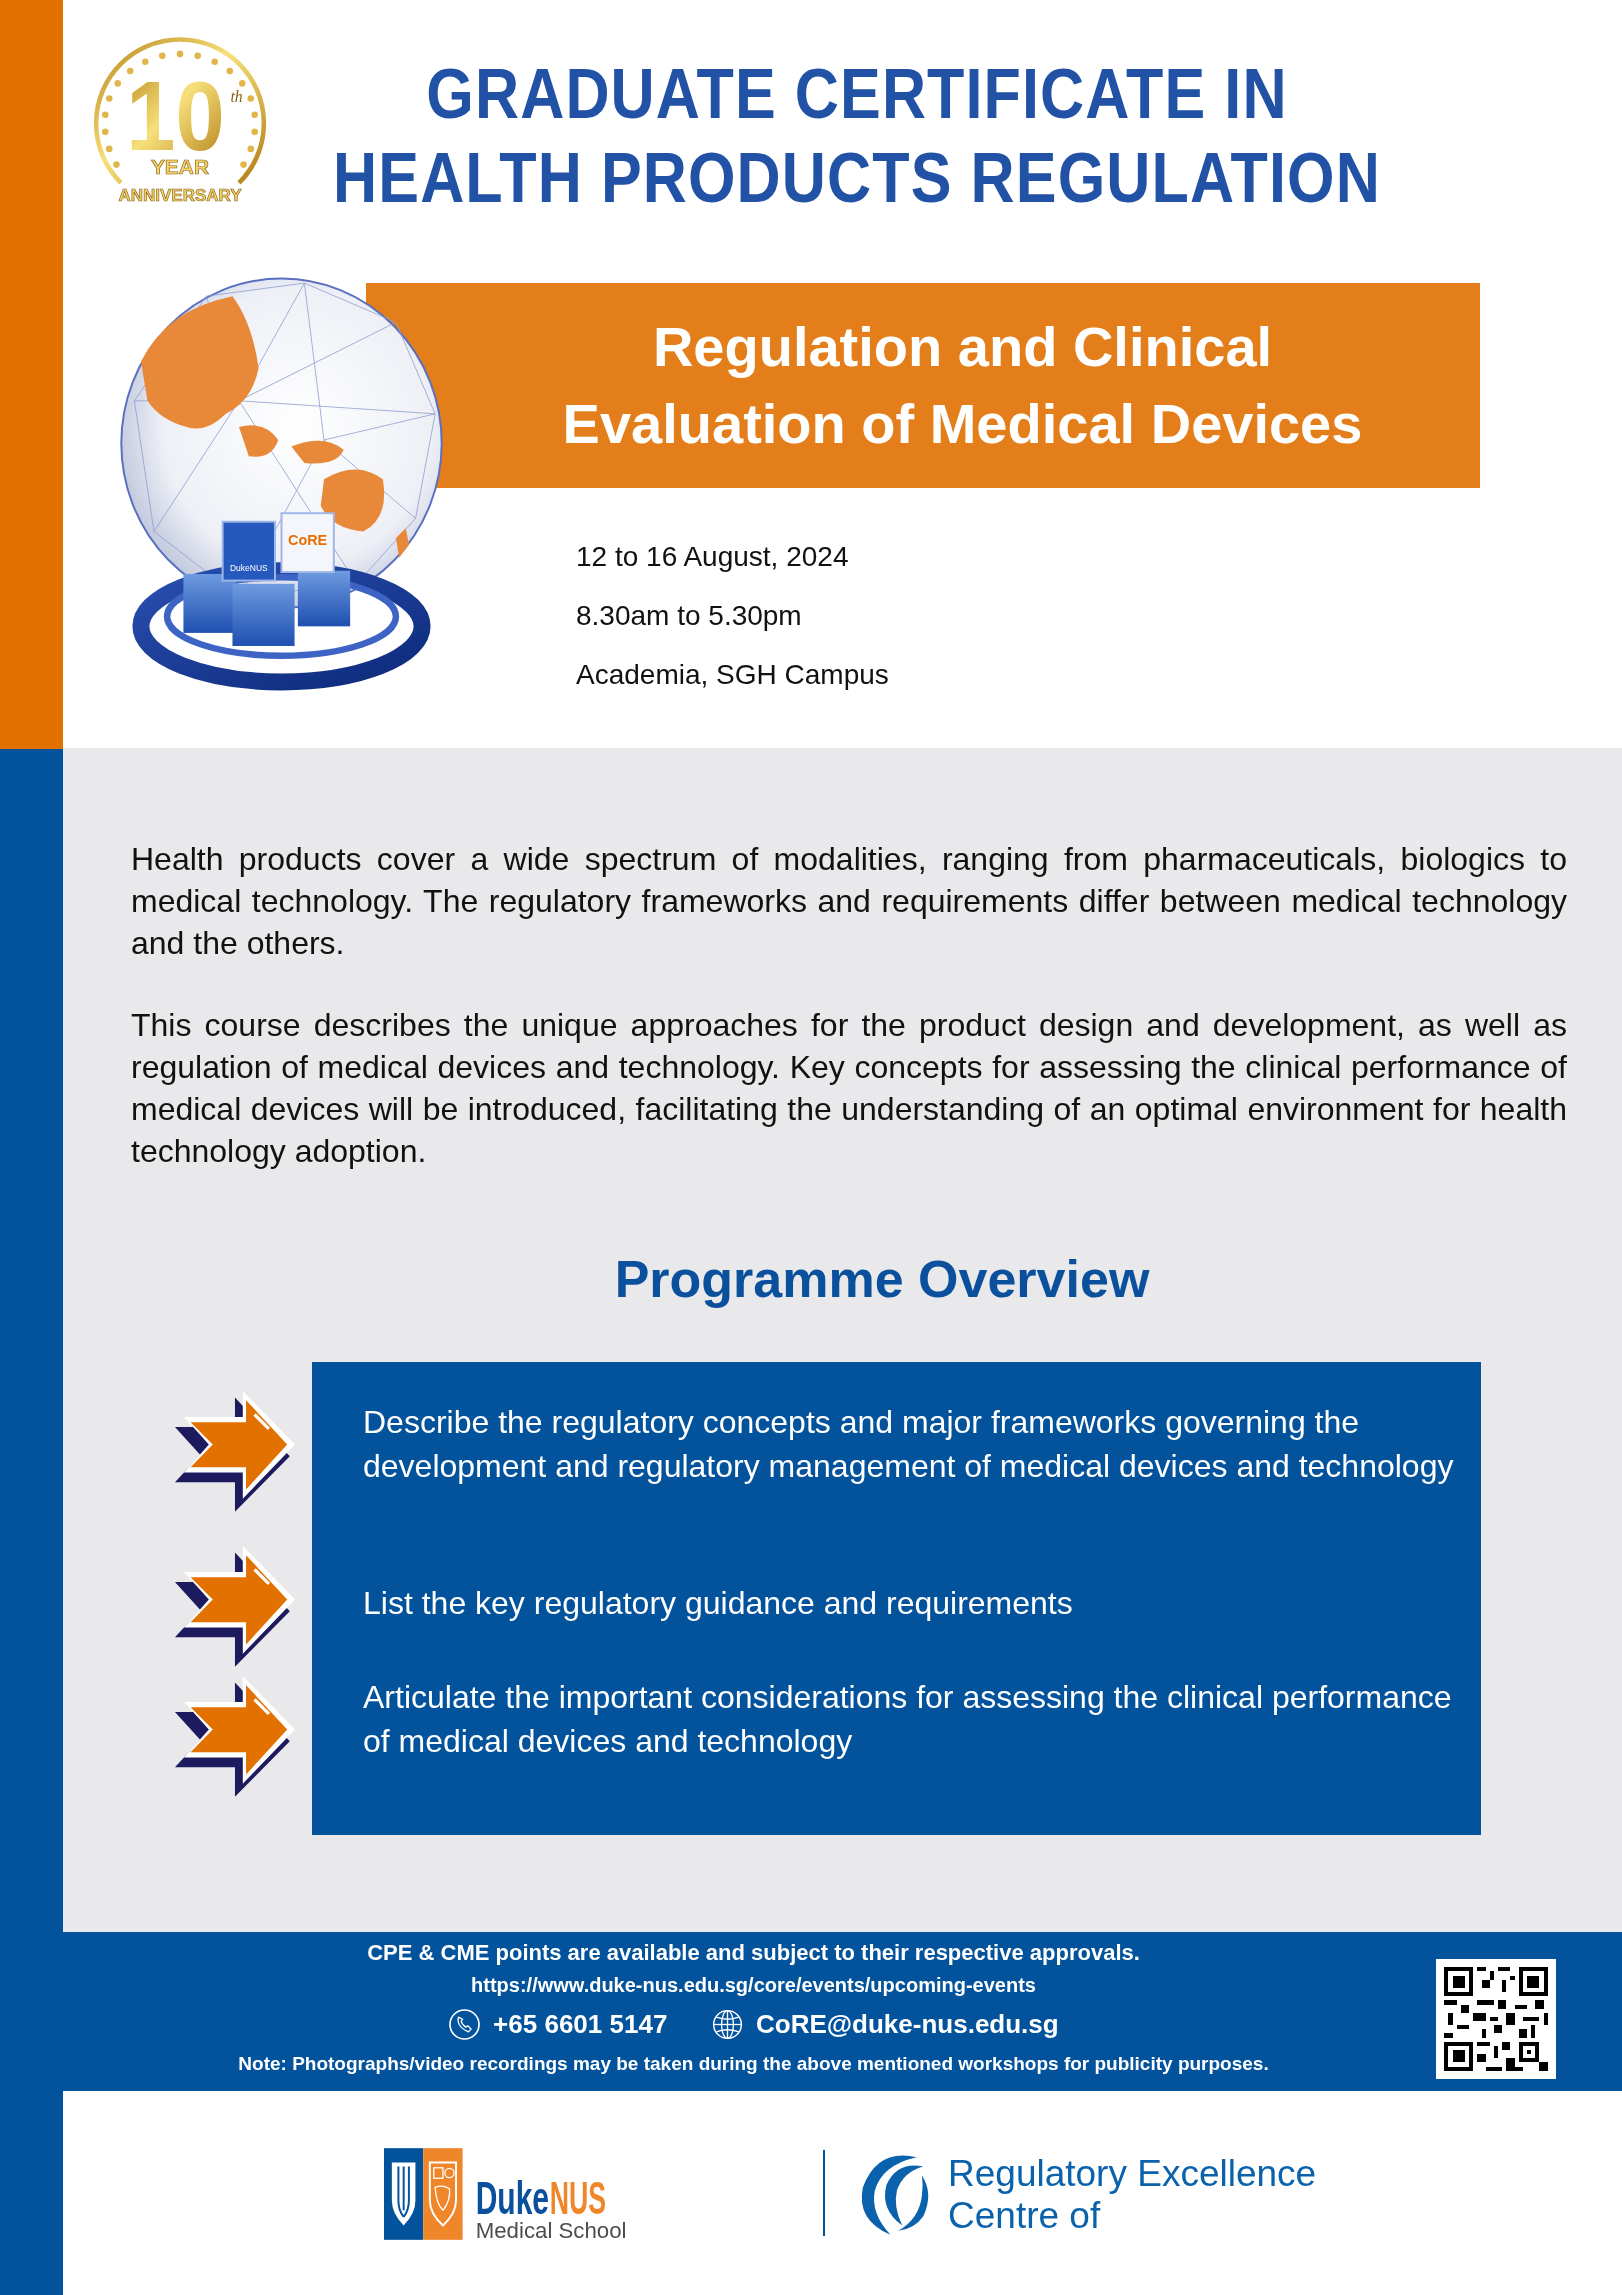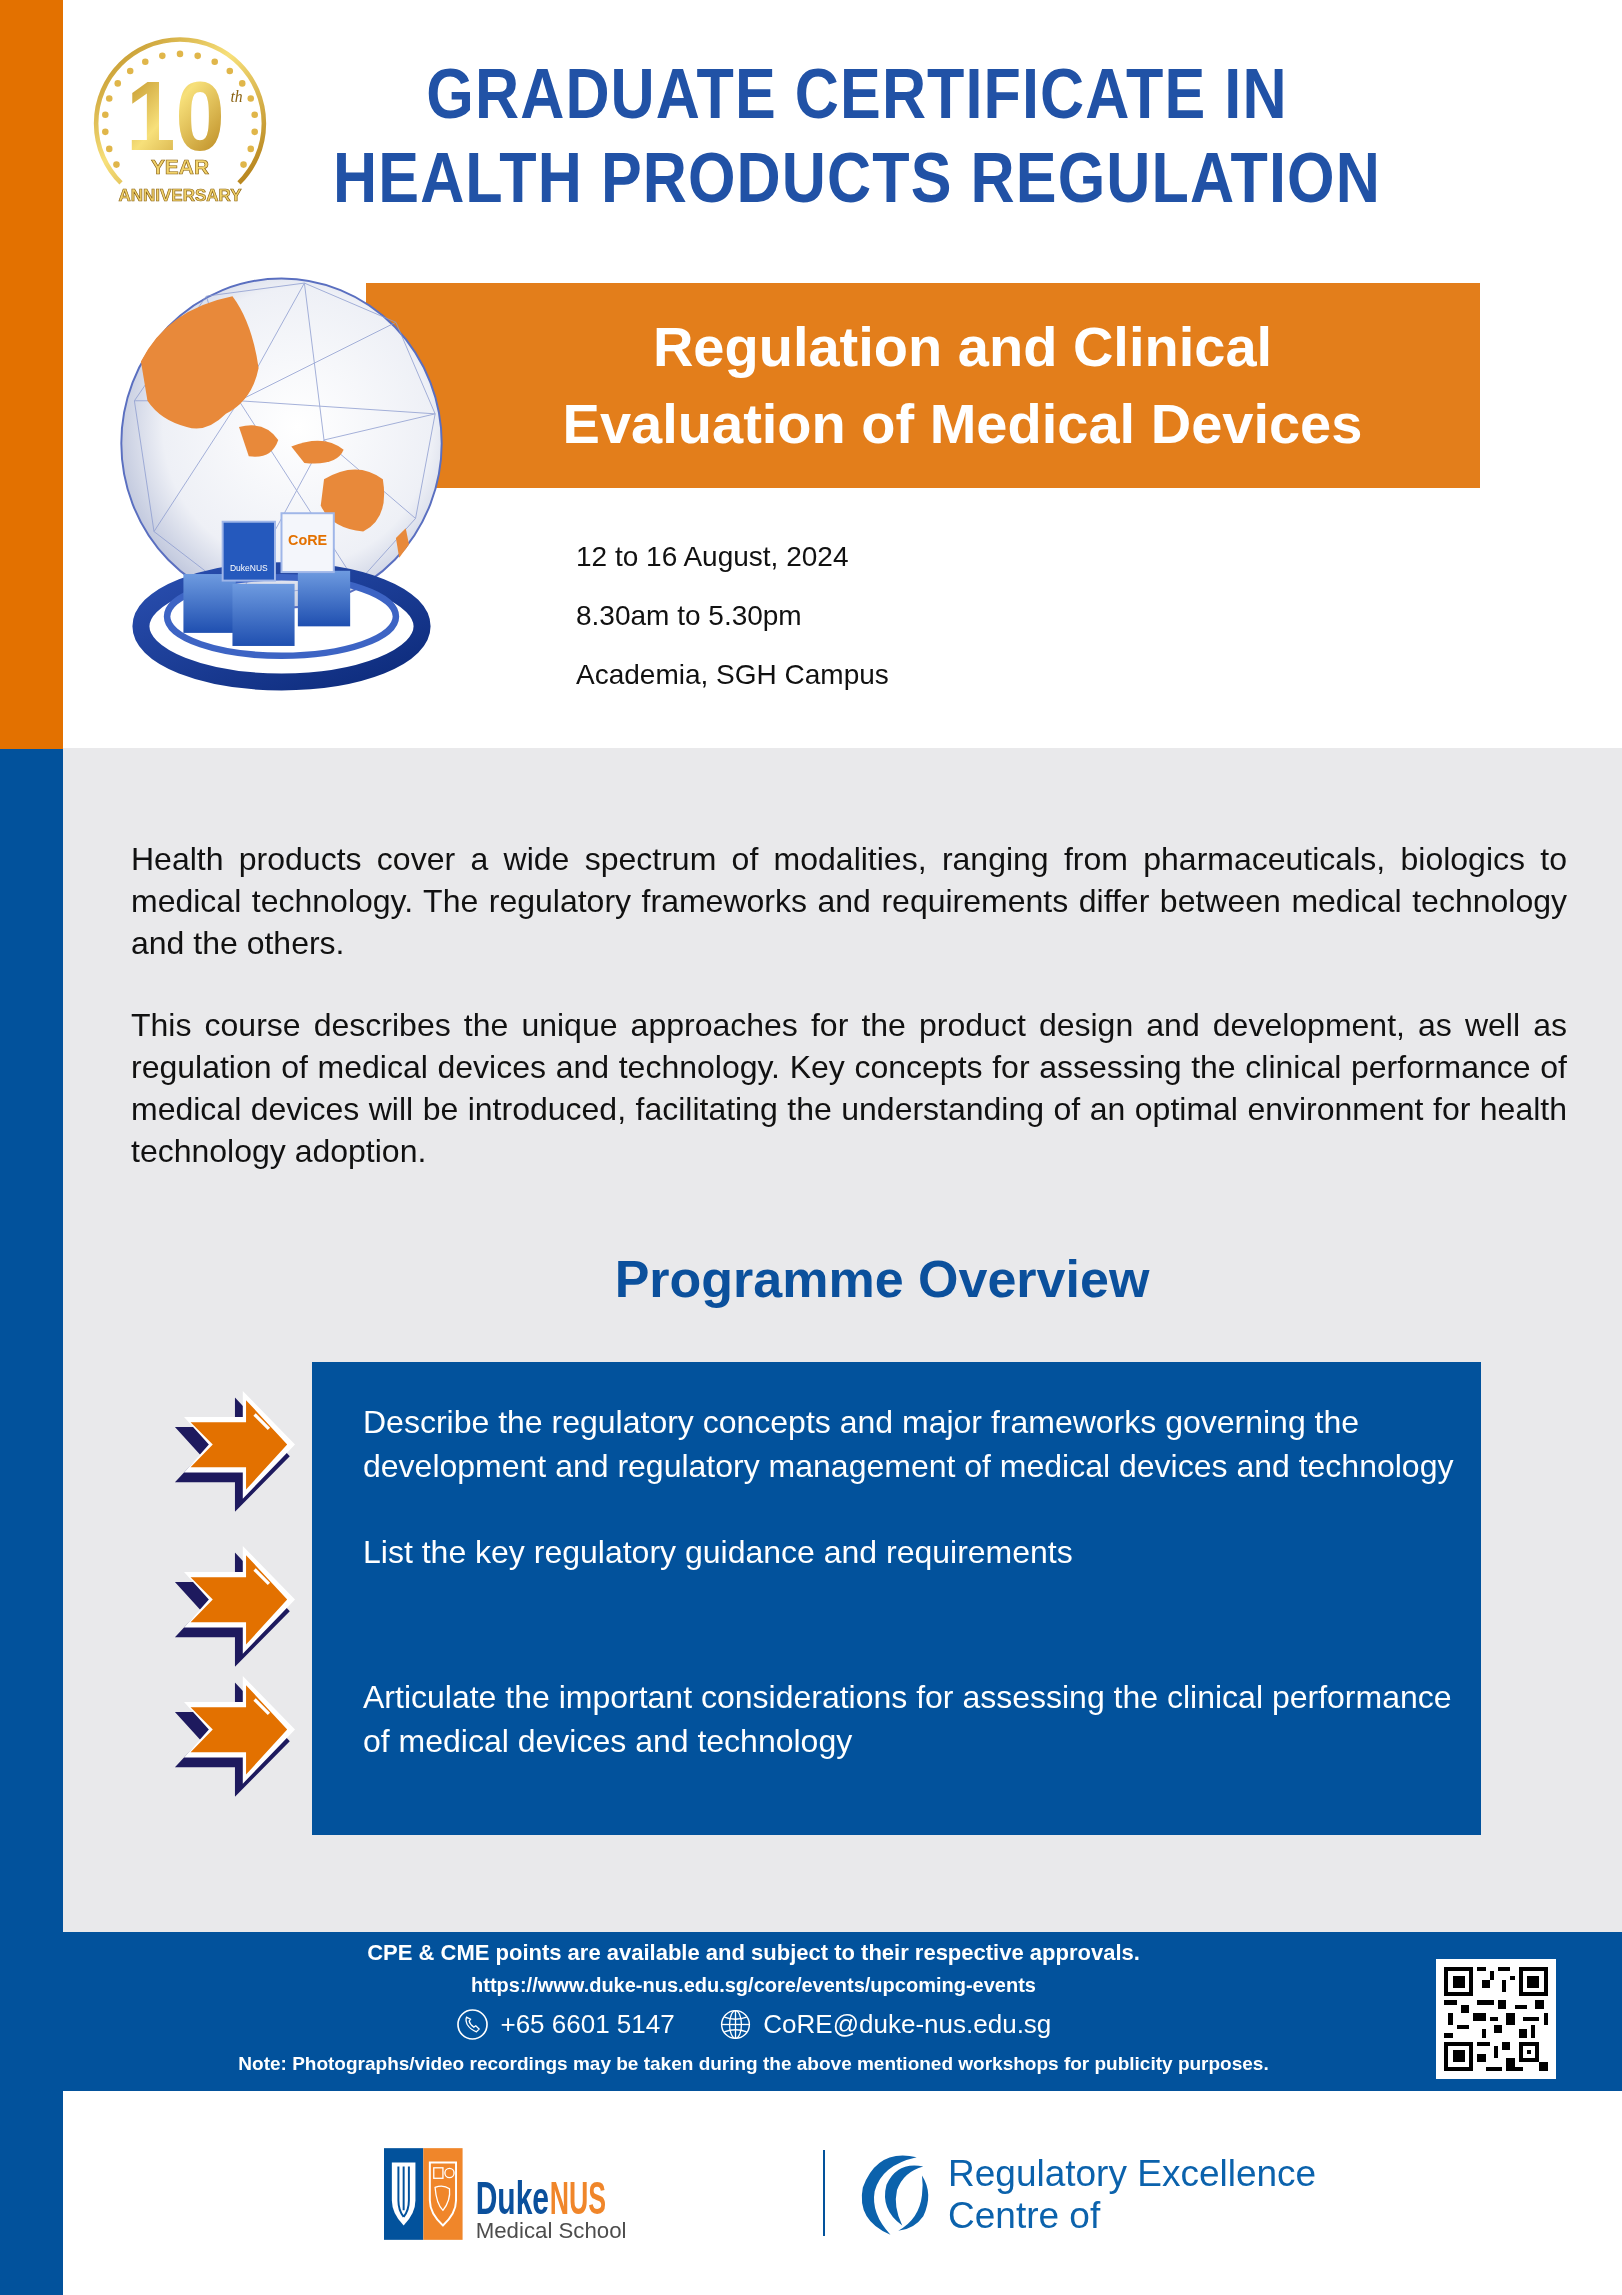--- a/index.html
+++ b/index.html
@@ -57,21 +57,21 @@
     .obj-item {
       left: 363px; width: 1112px; color: #fff; font-size: 32px; line-height: 44px;
     }
     .arrow { left: 171px; width: 124px; height: 124px; }
 
     
     .contact { left: 63px; top: 1932px; width: 1559px; height: 159px; background: #02529c; }
     .contact-line { left: 63px; width: 1381px; text-align: center; color: #fff; font-weight: bold; }
     .cl1 { top: 1940px; font-size: 22px; }
     .cl2 { top: 1974px; font-size: 20px; }
-    .cl3 { top: 2008px; font-size: 26px; font-weight: normal; }
+    .cl3 { top: 2008px; font-size: 26px; font-weight: bold; }
     .cl4 { top: 2053px; font-size: 19px; }
     .cl3 .grp { display: inline-flex; align-items: center; margin: 0 18.3px; }
     .cl3 svg { margin-right: 11.8px; }
     .qr { left: 1436px; top: 1959px; width: 120px; height: 120px; background: #fff; }
 
     
     .logo-duke { left: 384px; top: 2148px; }
     .divider { left: 823px; top: 2150px; width: 2px; height: 86px; background: #02529c; }
     .logo-core { left: 851px; top: 2148px; }
     .core-text { left: 948px; top: 2153px; color: #0b62ac; font-size: 37px; line-height: 42px; }
@@ -205,21 +205,21 @@
 <div class="abs arrow" style="top:1676px">
   <svg width="124" height="124" viewBox="0 0 190 190">
     <polygon points="6,55 98,55 98,10 182,100 98,185 98,140 6,140 45,98" fill="#1e1a5e"></polygon>
     <polygon points="20,40 110,40 110,0 190,82 110,165 110,125 20,125 58,82" fill="#ffffff"></polygon>
     <polygon points="30,48 115,48 115,14 178,82 115,151 115,117 30,117 64,82" fill="#e37100"></polygon>
     <line x1="128" y1="36" x2="150" y2="58" stroke="#fff" stroke-width="5"></line>
   </svg>
 </div>
 
 <div class="abs obj-item" style="top:1400px">Describe the regulatory concepts and major frameworks governing the development and regulatory management of medical devices and technology</div>
-<div class="abs obj-item" style="top:1530px">List the key regulatory guidance and requirements</div>
+<div class="abs obj-item" style="top:1581px">List the key regulatory guidance and requirements</div>
 <div class="abs obj-item" style="top:1675px">Articulate the important considerations for assessing the clinical performance of medical devices and technology</div>
 
 <div class="abs contact"></div>
 <div class="abs contact-line cl1">CPE &amp; CME points are available and subject to their respective approvals.</div>
 <div class="abs contact-line cl2">https://www.duke-nus.edu.sg/core/events/upcoming-events</div>
 <div class="abs contact-line cl3">
   <span class="grp">
     <svg width="33" height="33" viewBox="0 0 50 50">
       <circle cx="25" cy="25" r="22" fill="none" stroke="#fff" stroke-width="2.5"></circle>
       <path d="M16 14 Q14 18 17 25 Q22 33 31 36 L35 32 L30 27 L27 29 Q21 25 20 20 L22 17 Z" fill="none" stroke="#fff" stroke-width="2"></path>

